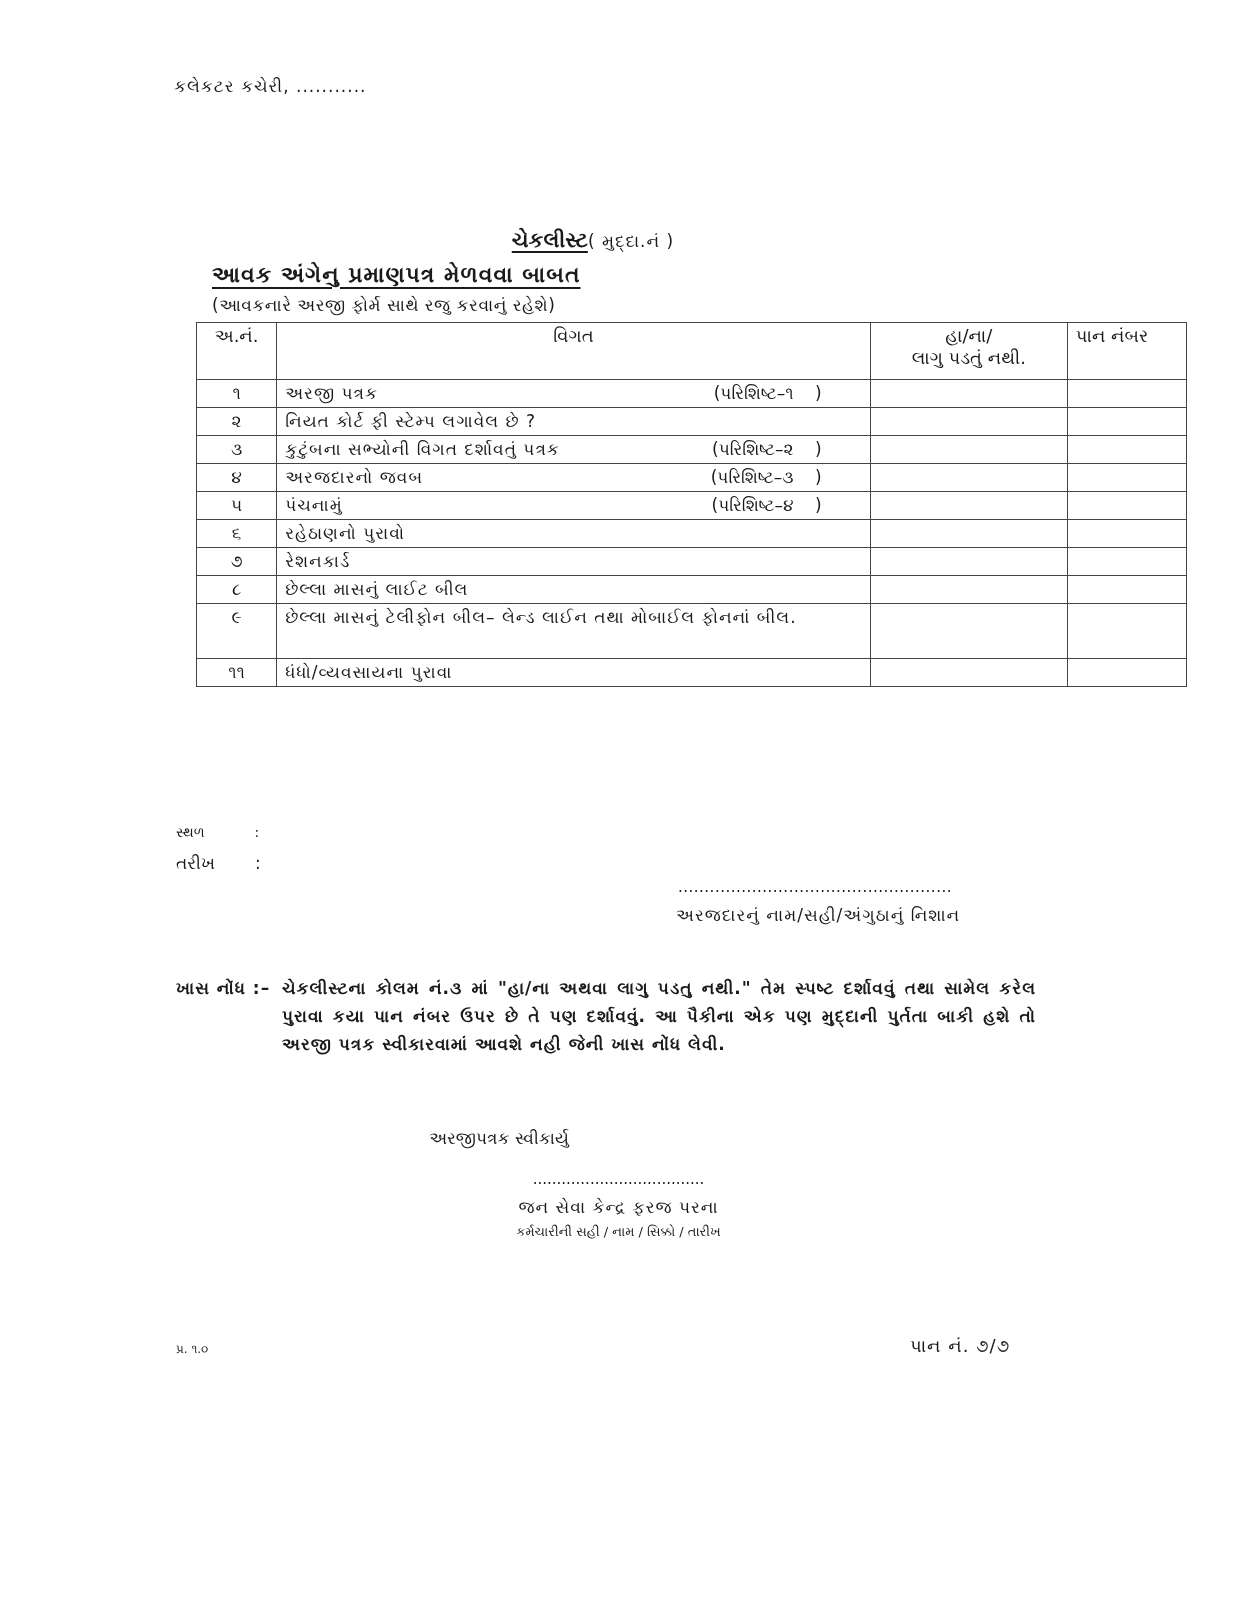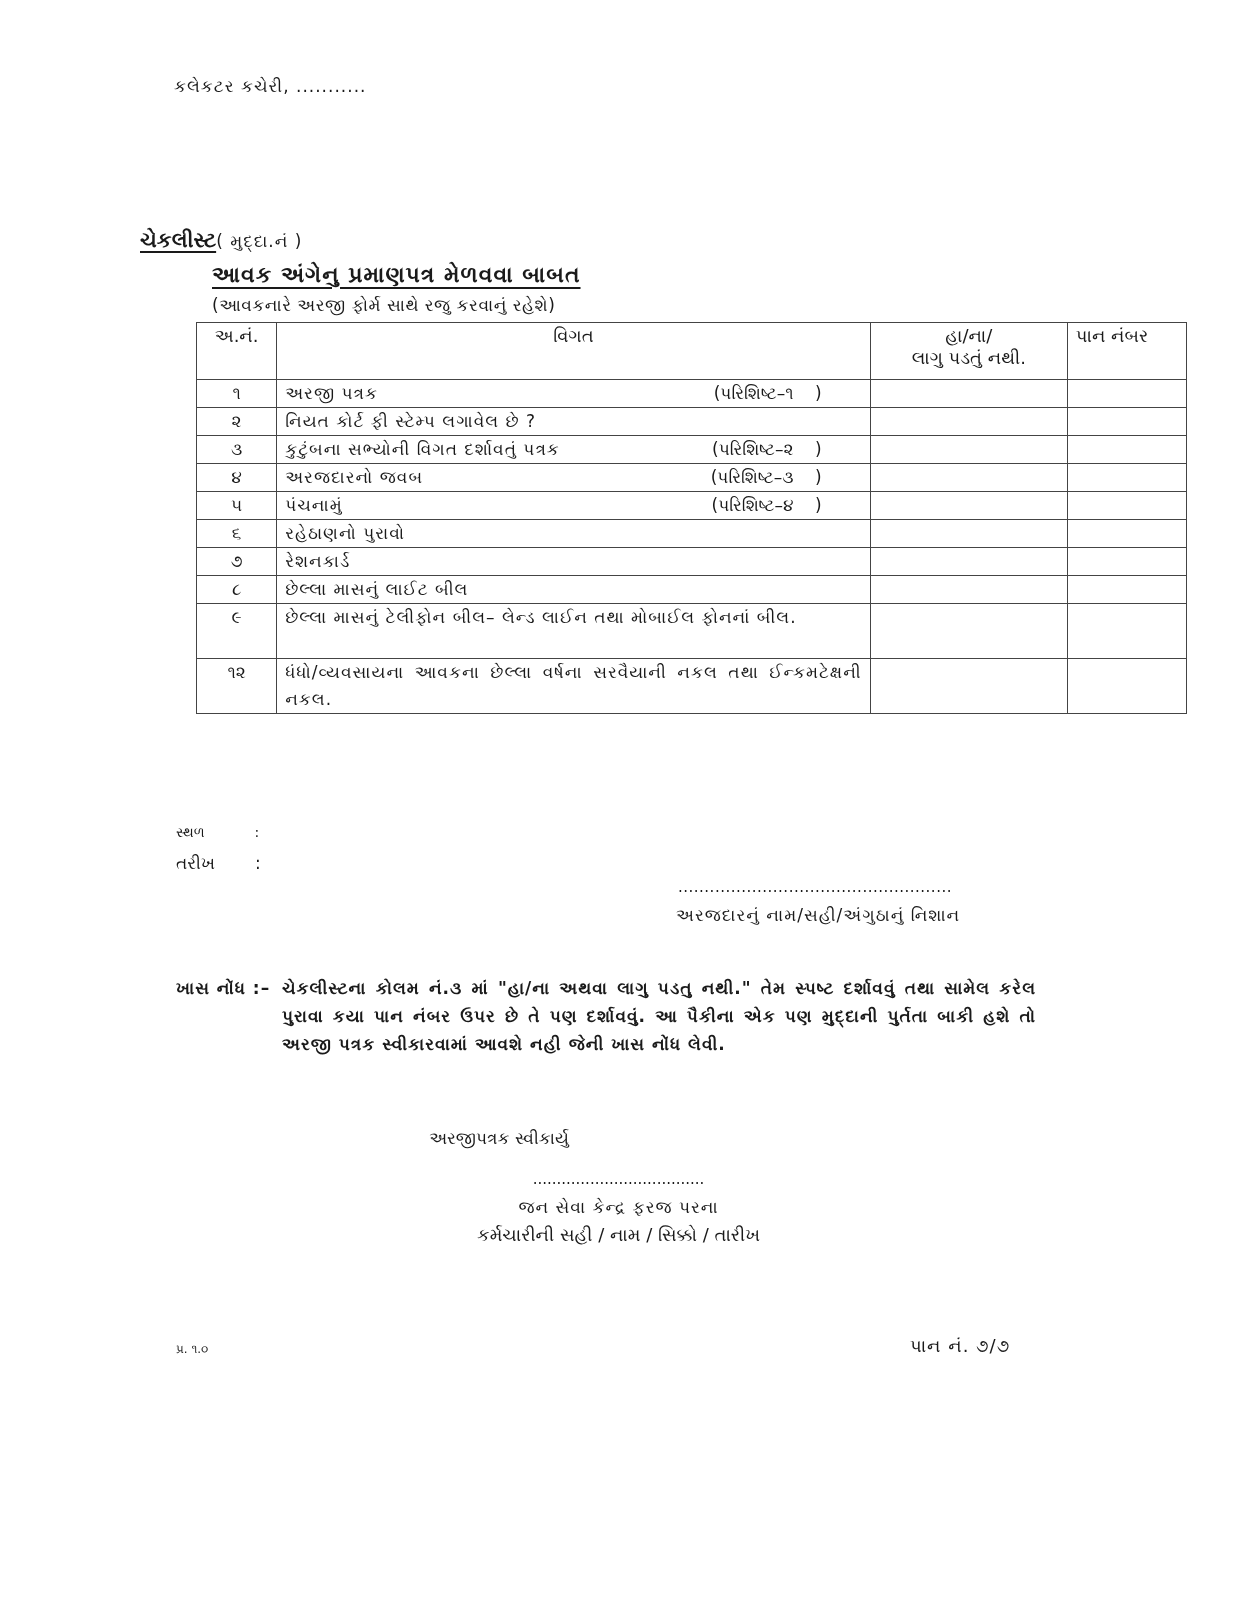--- a/index.html
+++ b/index.html
@@ -3,21 +3,21 @@
   <meta charset="utf-8">
   <style>
     html, body { margin: 0; padding: 0; background: #ffffff; }
     body {
       width: 1237px; height: 1600px; position: relative; overflow: hidden;
       font-family: "DejaVu Sans", "Liberation Sans", sans-serif;
       color: #1a1a1a;
     }
     .abs { position: absolute; }
     .office { left: 174px; top: 76px; font-size: 17px; letter-spacing: 1px; }
-    .title-line { left: 0; width: 1046px; top: 228px; font-size: 21px; }
+    .title-line { left: 0; width: 1046px; top: 228px; text-align: center; font-size: 21px; }
     .title-main { font-weight: bold; text-decoration: underline; text-underline-offset: 4px; margin-left: 140px; }
     .title-sub { font-size: 17px; letter-spacing: 1px; }
     .subject { left: 212px; top: 262px; font-size: 22px; font-weight: bold; text-decoration: underline; text-underline-offset: 5px; letter-spacing: 1px; }
     .instruction { left: 212px; top: 295px; font-size: 17px; letter-spacing: 0.5px; }
 
     table.checklist {
       position: absolute; left: 196px; top: 322px; width: 991px;
       border-collapse: collapse; font-size: 17px;
     }
     table.checklist th, table.checklist td {
@@ -43,21 +43,21 @@
     .sig-dots { left: 678px; top: 878px; font-size: 15px; letter-spacing: 0.5px; }
     .sig-label { left: 676px; top: 905px; font-size: 17px; letter-spacing: 1px; }
 
     .note { left: 176px; top: 974px; width: 860px; font-size: 17px; font-weight: bold; line-height: 28px; letter-spacing: 1px; }
     .note-label { position: absolute; left: 0; top: 0; }
     .note-body { margin-left: 106px; text-align: justify; }
 
     .accept { left: 0; width: 998px; top: 1128px; text-align: center; font-size: 17px; }
     .accept-dots { left: 0; width: 1237px; top: 1170px; text-align: center; font-size: 15px; }
     .accept-l1 { left: 0; width: 1237px; top: 1197px; text-align: center; font-size: 17px; letter-spacing: 1px; }
-    .accept-l2 { left: 0; width: 1237px; top: 1224px; text-align: center; font-size: 18px; }
+    .accept-l2 { left: 0; width: 1237px; top: 1224px; text-align: center; font-size: 13px; }
 
     .form-no { left: 176px; top: 1342px; font-size: 12px; }
     .page-no { left: 910px; top: 1335px; font-size: 18px; letter-spacing: 1px; }
   </style>
 </head>
 <body>
 
 <div class="abs office">કલેકટર કચેરી, ...........</div>
 
 <div class="abs title-line">
@@ -154,26 +154,24 @@
     </tr>
     <tr>
       <td class="col-no tall">૯</td>
       <td class="col-detail tall">
           <div class="justify">છેલ્લા માસનું ટેલીફોન બીલ– લેન્ડ લાઈન તથા મોબાઈલ ફોનનાં બીલ.</div>
         </td>
       <td class="col-yn tall"></td>
       <td class="col-page tall"></td>
     </tr>
     <tr>
-      <td class="col-no tall">૧૨</td>
-      <td class="col-detail tall">
-          <div class="justify">ધંધો/વ્યવસાયના આવકના છેલ્લા વર્ષના સરવૈયાની નકલ તથા ઈન્કમટેક્ષની નકલ.</div>
-        </td>
-      <td class="col-yn tall"></td>
-      <td class="col-page tall"></td>
+      <td class="col-no">૧૧</td>
+      <td class="col-detail"><span class="detail-text">ધંધો/વ્યવસાયના પુરાવા</span></td>
+      <td class="col-yn"></td>
+      <td class="col-page"></td>
     </tr>
   </tbody>
 </table>
 
 <div class="abs place">
   <span>સ્થળ</span><span class="colon">:</span>
 </div>
 <div class="abs date">
   <span>તરીખ</span><span class="colon" style="margin-left:40px">:</span>
 </div>

